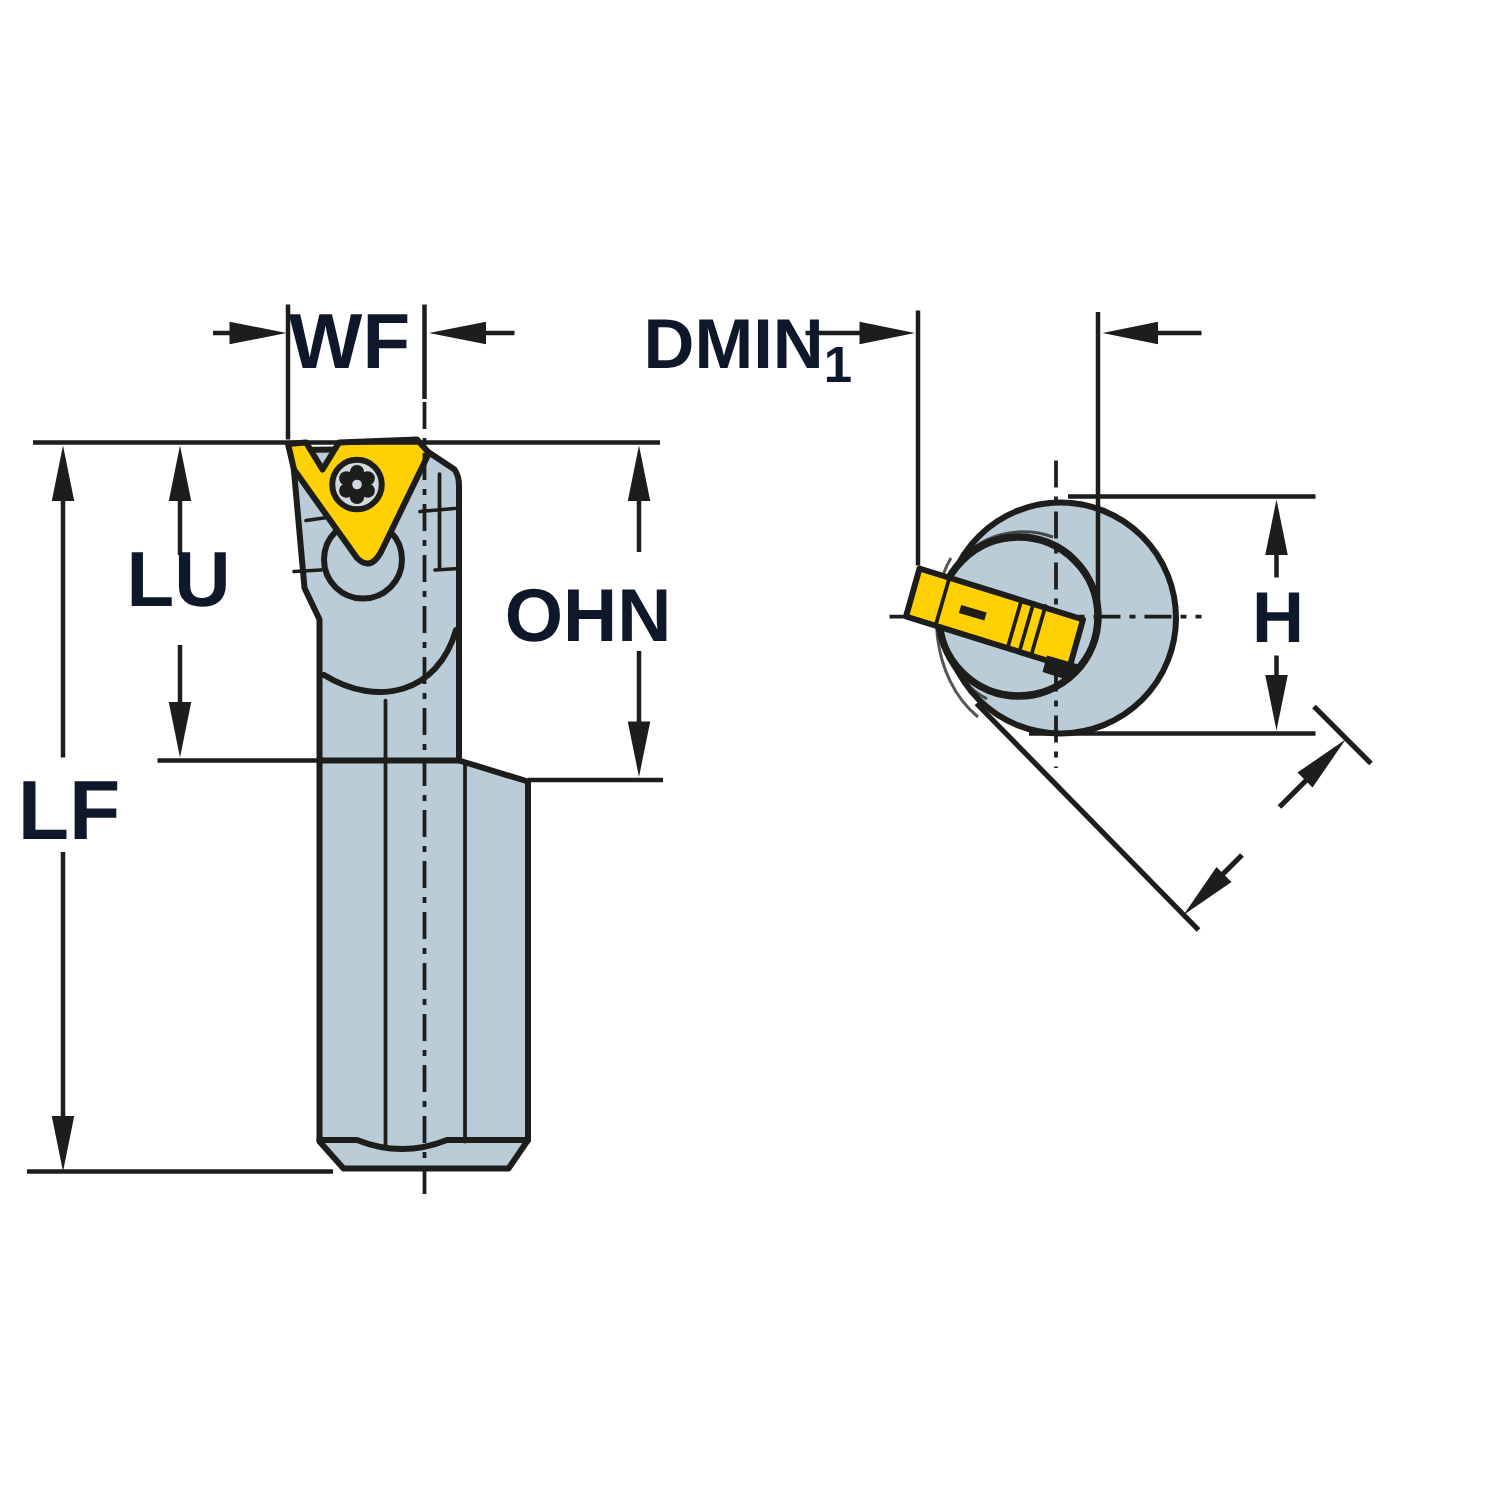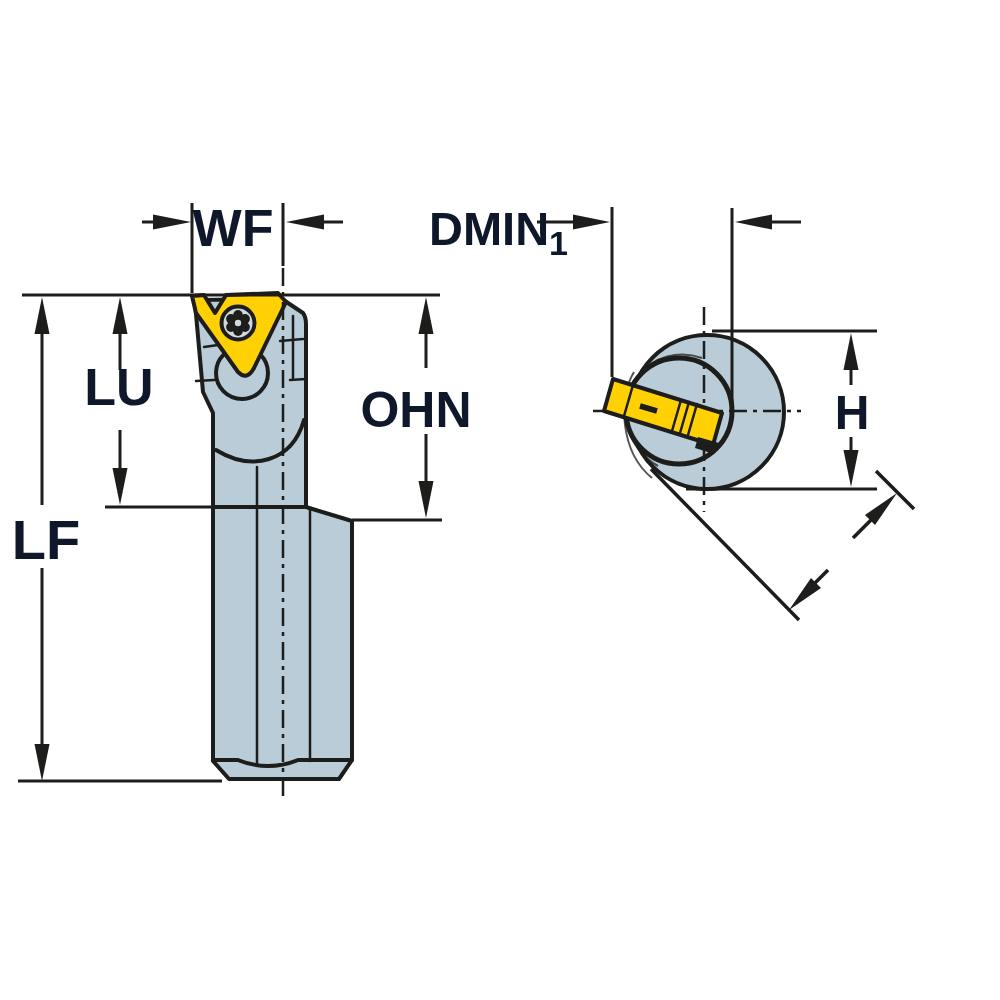--- a/index.html
+++ b/index.html
@@ -162,21 +162,21 @@
 
   <div class="lbl ctr s52" style="left:233px;top:202px;">
     <span>WF</span></div>
 
   <div class="lbl s47" style="left:408px;top:205px;margin-left:21px;">
     <span>DMIN</span><span class="sub sub34">1</span></div>
 
   <div class="lbl ctr s52" style="left:119px;top:361px;">
     <span>LU</span></div>
 
-  <div class="lbl ctr s50" style="left:416px;top:385px;">
+  <div class="lbl ctr s50" style="left:392px;top:385px;">
     <span>OHN</span></div>
 
   <div class="lbl ctr s56" style="left:46px;top:512px;">
     <span>LF</span></div>
 
   <div class="lbl ctr s48" style="left:852px;top:389px;">
     <span>H</span></div>
 
 </div>
 

